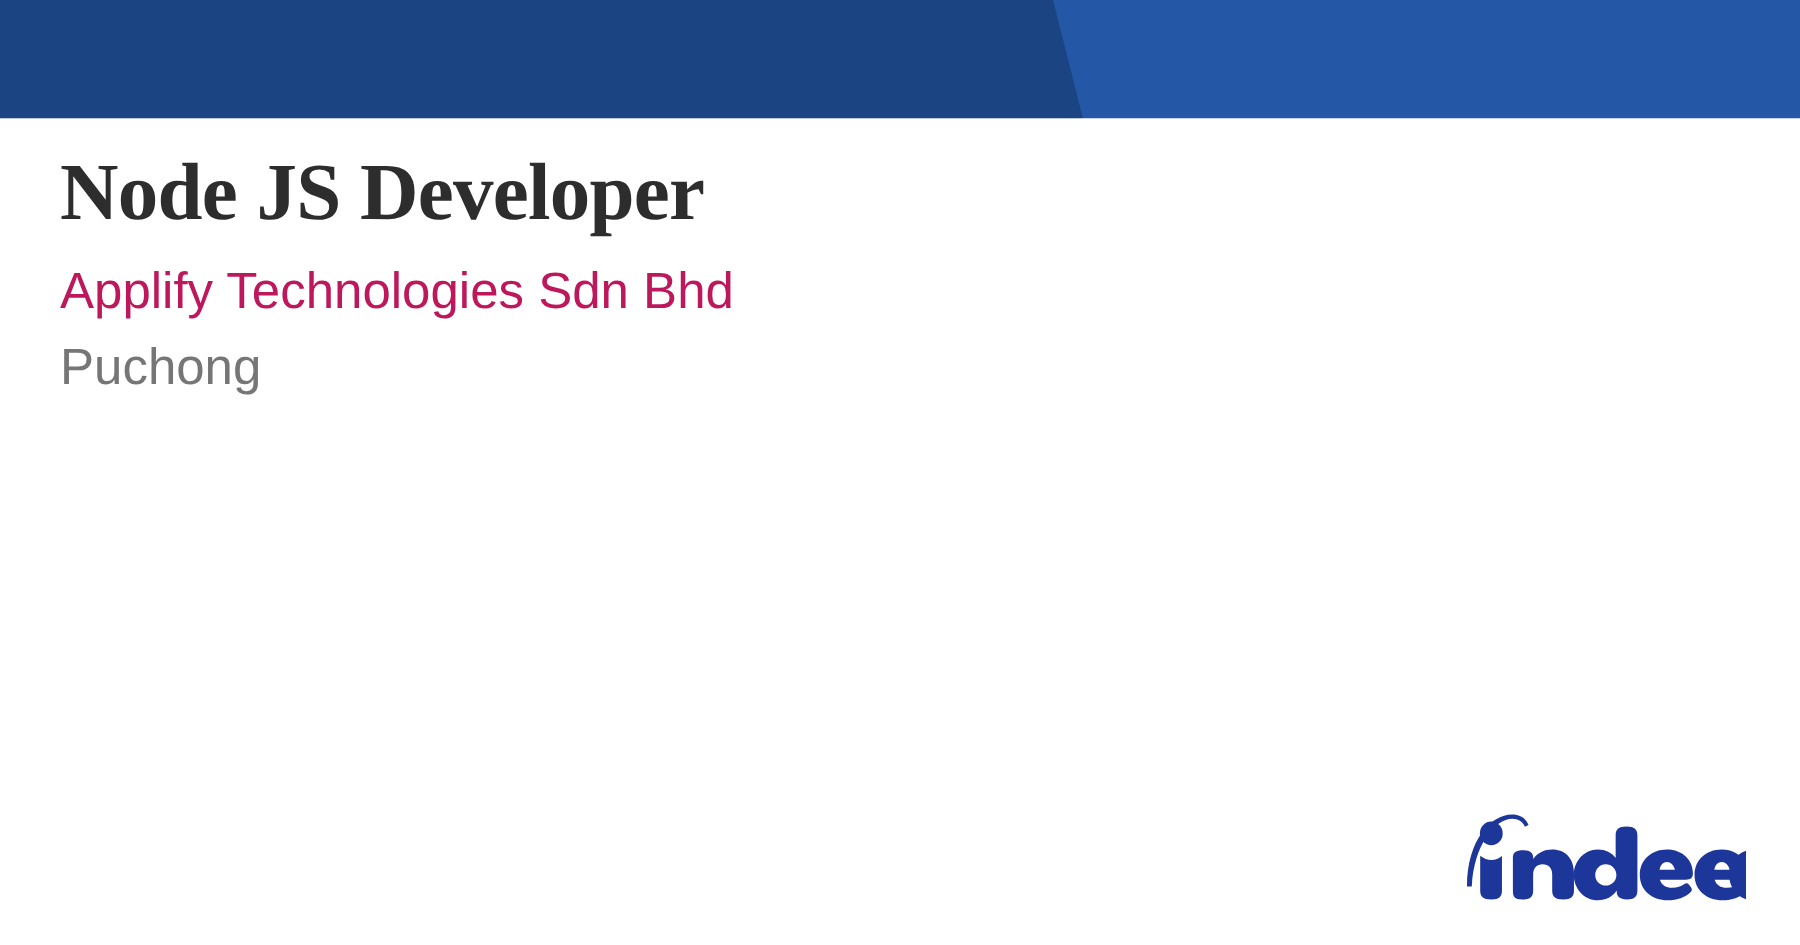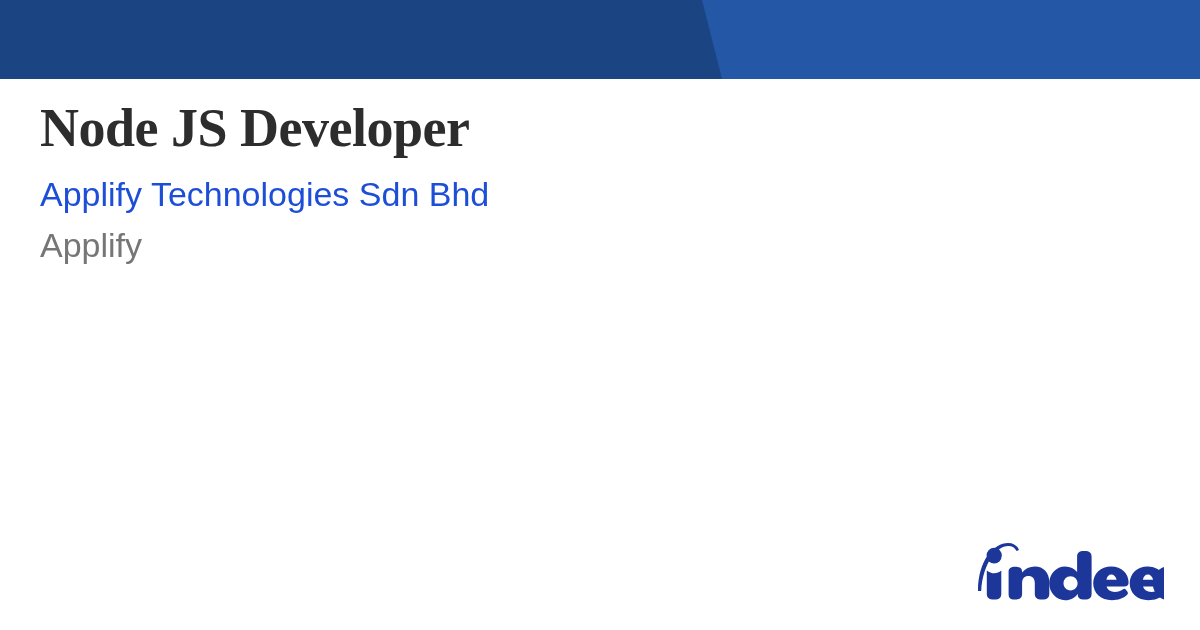--- a/index.html
+++ b/index.html
@@ -112,22 +112,22 @@
 
 <div id="card" style="background: rgb(255, 255, 255);">
 
   <div id="banner">
     <div class="banner-light" style="background: rgb(37, 87, 167);"></div>
     <div class="banner-dark" style="background: rgb(27, 68, 130);"></div>
   </div>
 
   <div id="text-block">
     <div id="job-title" style="color: rgb(45, 45, 45); font-family: Liberation Serif, serif;">Node JS Developer</div>
-    <div id="company-name" style="color: #1d4ed8;">Applify Technologies Sdn Bhd</div>
-    <div id="job-location" style="color: rgb(118, 118, 118);">Applify</div>
+    <div id="company-name" style="color: #be185d;">Applify Technologies Sdn Bhd</div>
+    <div id="job-location" style="color: rgb(118, 118, 118);">Puchong</div>
   </div>
 
   <div id="indeed-logo">
     <svg viewBox="0 0 192 64" xmlns="http://www.w3.org/2000/svg" aria-hidden="true">
       <g fill="#1d3699">
 
         <path d="M6 53 C 6 22, 22 5, 36 5 C 42 5, 45.5 8, 47 12 L 44.6 13.1
                  C 43 9.8, 40.3 7.9, 36.2 7.9 C 24.6 7.9, 10.6 25.4, 9.2 53 Z"></path>
 
         <ellipse cx="22.2" cy="17.6" rx="7.6" ry="7.9"></ellipse>

